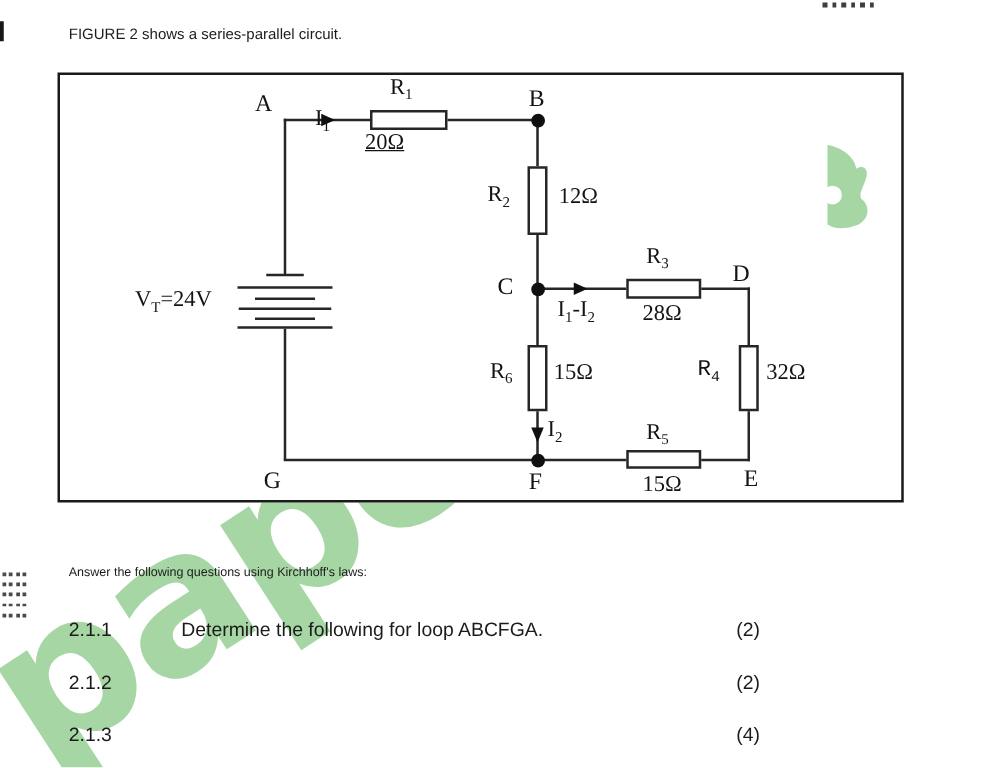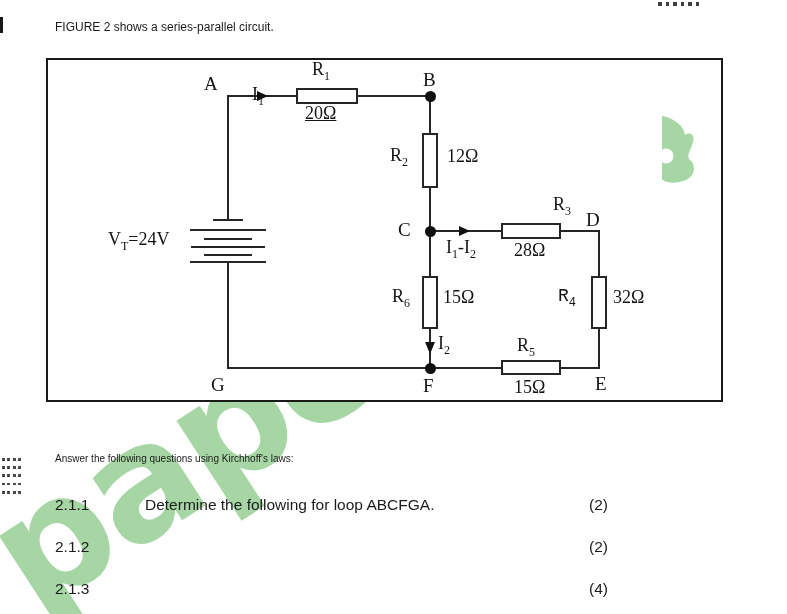--- a/index.html
+++ b/index.html
@@ -132,28 +132,28 @@
   <div class="clabel" style="left:423px;top:375px;font-size:19px;">F</div>
   <div class="clabel" style="left:211px;top:374px;font-size:19px;">G</div>
 
   <div class="clabel" style="left:108px;top:229px;">
     <span>V</span><sub>T</sub><span>=24V</span>
   </div>
 
   <div class="clabel" style="left:312px;top:59px;">
     <span>R</span><sub>1</sub>
   </div>
-  <div class="clabel" style="left:305px;top:103px;text-decoration:underline;">20Ω</div>
+  <div class="clabel" style="left:292px;top:103px;text-decoration:underline;">20Ω</div>
 
   <div class="clabel" style="left:390px;top:145px;">
     <span>R</span><sub>2</sub>
   </div>
   <div class="clabel" style="left:447px;top:146px;">12Ω</div>
 
-  <div class="clabel" style="left:517px;top:194px;margin-left:36px;">
+  <div class="clabel" style="left:517px;top:194px;">
     <span>R</span><sub>3</sub>
   </div>
   <div class="clabel" style="left:514px;top:240px;">28Ω</div>
 
   <div class="clabel" style="left:558px;top:286px;font-family:Liberation Mono, monospace;">
     <span>R</span><sub>4</sub>
   </div>
   <div class="clabel" style="left:613px;top:287px;">32Ω</div>
 
   <div class="clabel" style="left:517px;top:335px;">

